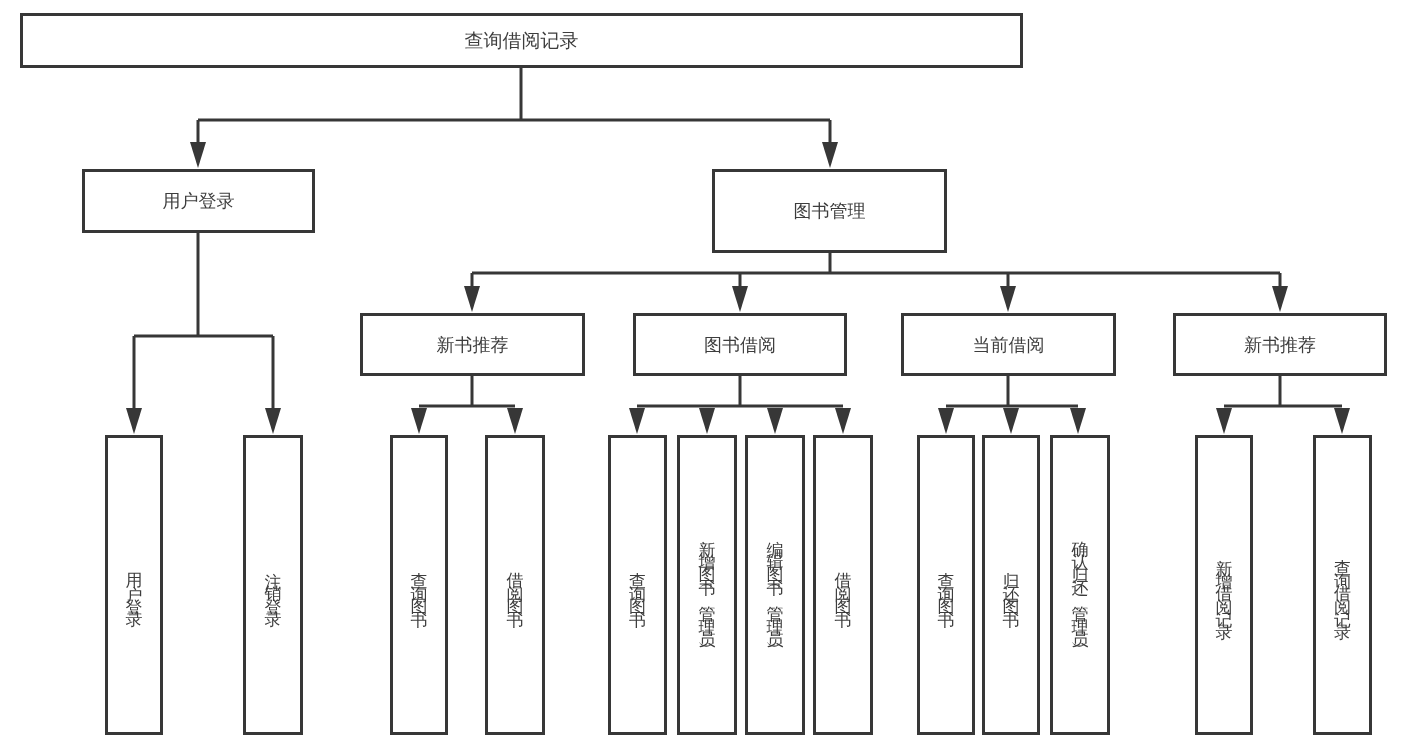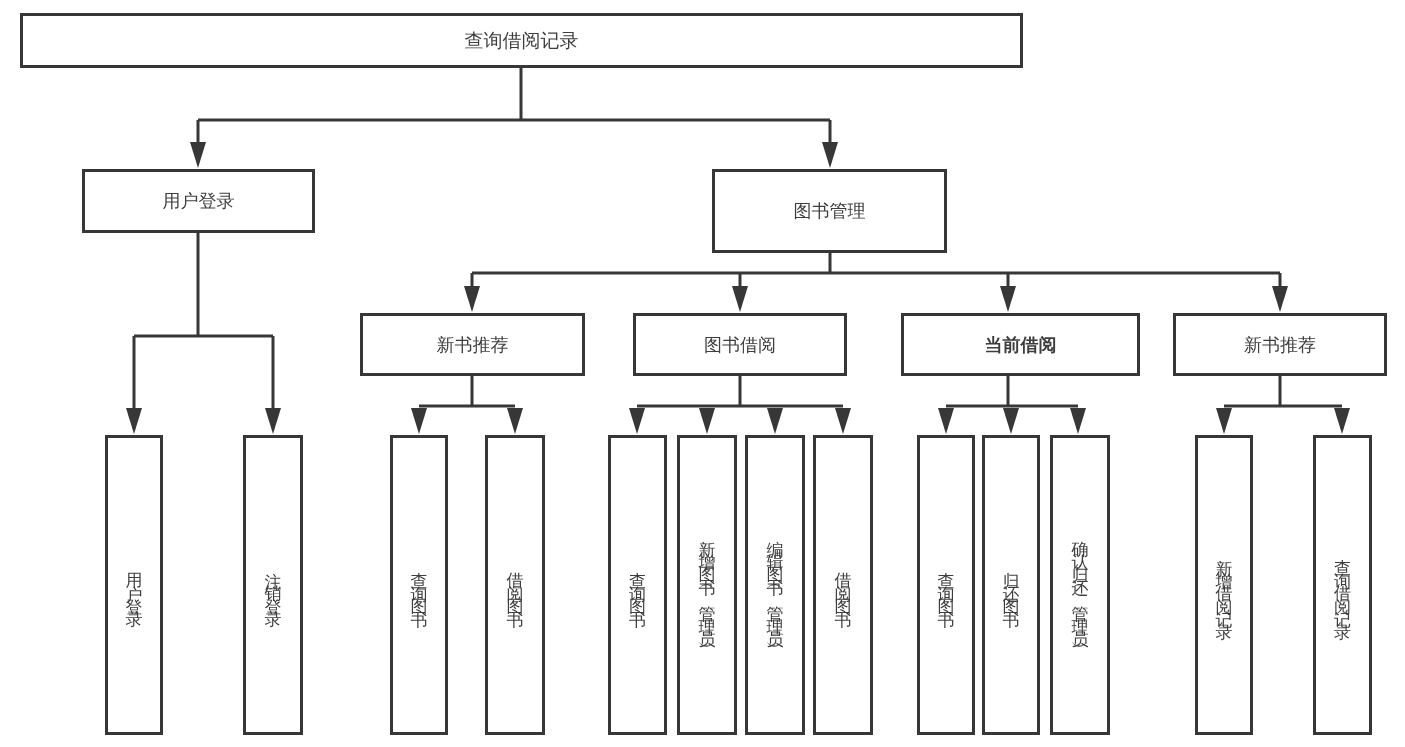--- a/index.html
+++ b/index.html
@@ -28,21 +28,21 @@
     letter-spacing:13px;
     line-height:1;
     font-size:17px;
   }
   
   #n-root {left:20px;  top:13px;  width:1003px; height:55px; font-size:19px;}
   #n-login{left:82px;  top:169px; width:233px;  height:64px;}
   #n-mgmt {left:712px; top:169px; width:235px;  height:84px;}
   #n-rec  {left:360px; top:313px; width:225px;  height:63px;}
   #n-bor  {left:633px; top:313px; width:214px;  height:63px;}
-  #n-cur  {left:901px; top:313px; width:239px;  height:63px;font-weight:bold;}
+  #n-cur  {left:901px; top:313px; width:215px;  height:63px;}
   #n-recs {left:1173px;top:313px; width:214px;  height:63px;}
   
   #l1 {left:105px; width:58px;}
   #l2 {left:243px; width:60px;}
   #l3 {left:390px; width:58px;}
   #l4 {left:485px; width:60px;}
   #l5 {left:608px; width:59px;}
   #l6 {left:677px; width:60px;}
   #l7 {left:745px; width:60px;}
   #l8 {left:813px; width:60px;}

